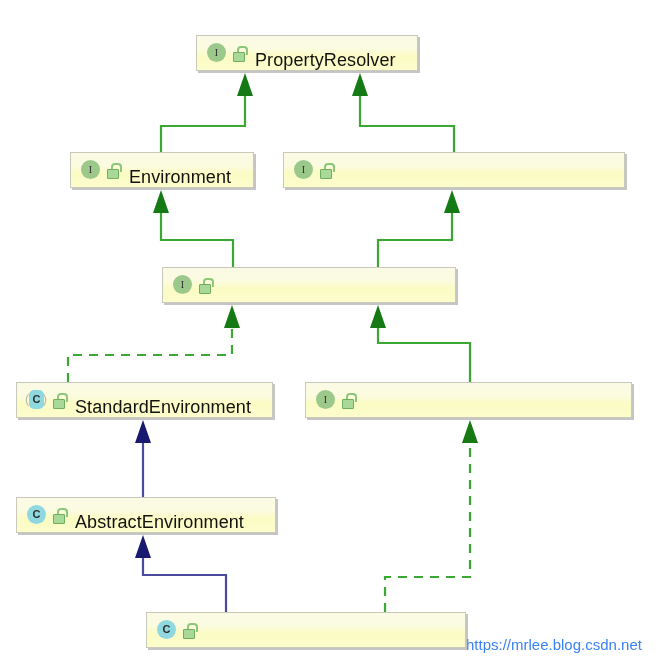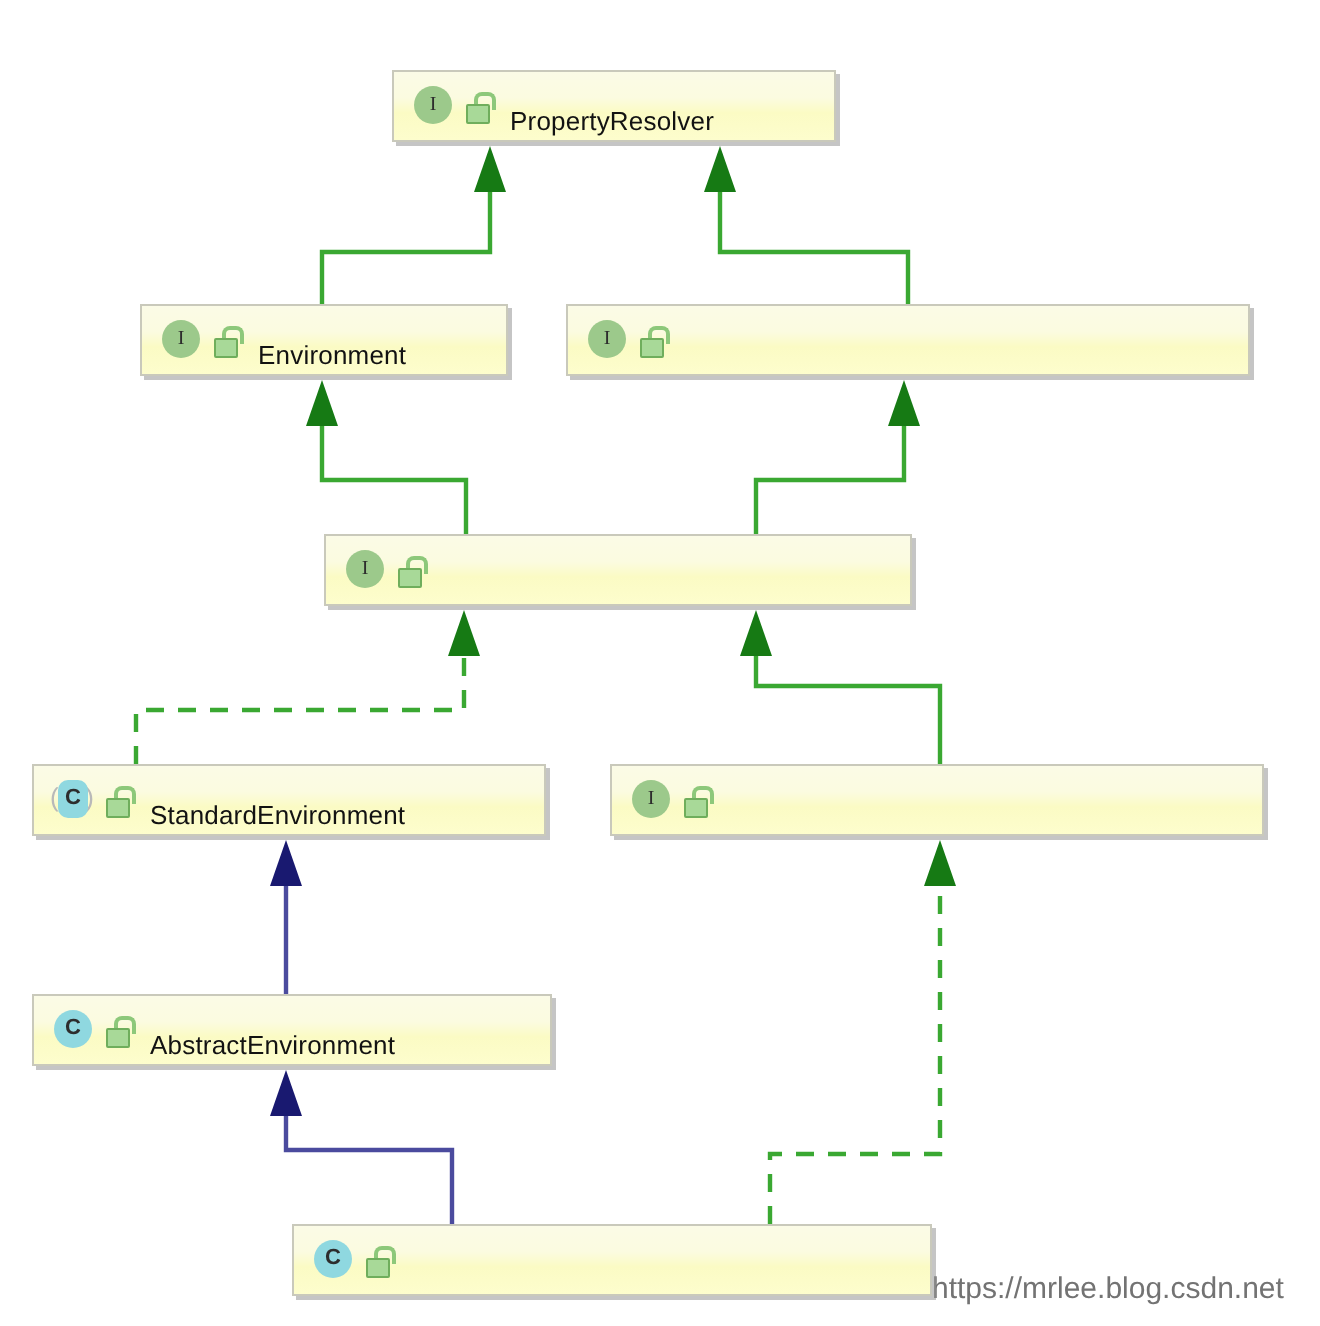--- a/index.html
+++ b/index.html
@@ -115,32 +115,32 @@
     position: absolute;
     left: 1px;
     top: 7px;
     width: 10px;
     height: 8px;
     background: #a8d998;
     border: 1px solid #6fae5c;
     border-radius: 1px;
   }
   .node-label {
-    font-size: 13px;
+    font-size: 18px;
     color: #121212;
     white-space: nowrap;
     letter-spacing: 0.1px;
     margin-top: 14px;
   }
   #watermark {
     position: absolute;
     left: 466px;
     top: 636px;
     font-size: 15px;
-    color: #737373;
+    color: #3b82f6;
     font-family: "Liberation Sans", sans-serif;
     white-space: nowrap;
     z-index: 2;
   }
 </style>
 </head>
 <body>
 
 <div id="diagram-root">
 

